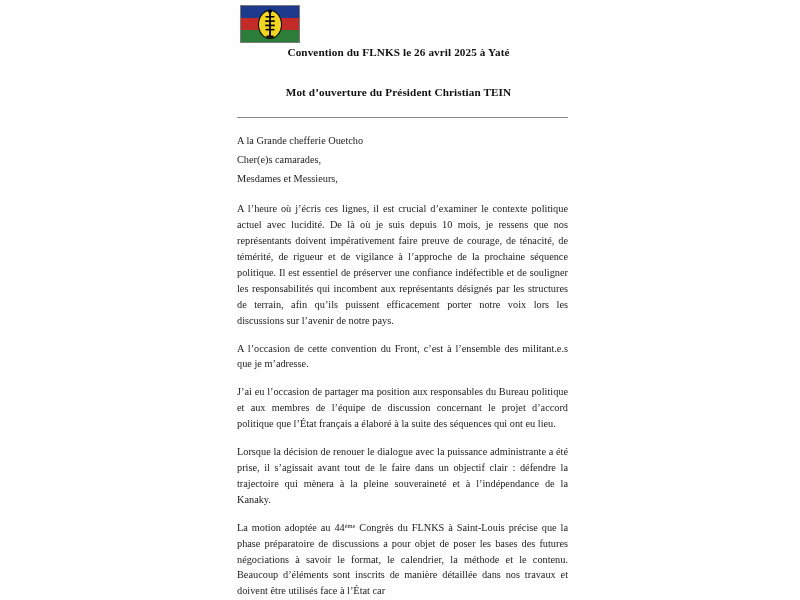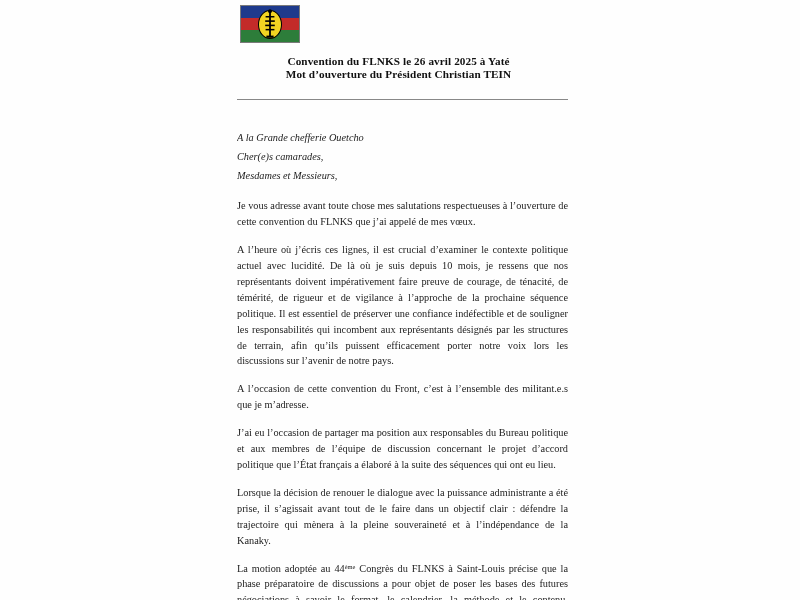--- a/index.html
+++ b/index.html
@@ -80,35 +80,34 @@
   }
 
   
   .doc-title {
     text-align: center;
     font-weight: bold;
     font-size: 11.2px;
     letter-spacing: 0.1px;
     color: #111;
   }
-  #title-main  { margin: 12px 8px 0 0; }
-  #title-sub   { margin: 1px 8px 0 0; }
+  #title-main  { margin: 3px 8px 0 0; }
+  #title-sub   { margin: 28px 8px 0 0; }
 
   
   .divider {
     margin: 19px 0 0 0;
     border: 0;
     border-top: 1px solid #888;
     width: 331px;
   }
 
   
   #salutations {
-    margin-top: 28px;
-    font-style: italic;
+    margin-top: 13px;
   }
   .salutation-line {
     font-size: 10.3px;
     line-height: 19.1px;
     color: #222;
     white-space: nowrap;
   }
 
   
   #body-paragraphs {
@@ -163,21 +162,20 @@
 
     <hr class="divider">
 
     <div id="salutations">
       <div class="salutation-line">A la Grande chefferie Ouetcho</div>
       <div class="salutation-line">Cher(e)s camarades,</div>
       <div class="salutation-line">Mesdames et Messieurs,</div>
     </div>
 
     <div id="body-paragraphs">
-      <p class="paragraph">Je vous adresse avant toute chose mes salutations respectueuses à l’ouverture de cette convention du FLNKS que j’ai appelé de mes vœux.</p>
       <p class="paragraph">A l’heure où j’écris ces lignes, il est crucial d’examiner le contexte politique actuel avec lucidité. De là où je suis depuis 10 mois, je ressens que nos représentants doivent impérativement faire preuve de courage, de ténacité, de témérité, de rigueur et de vigilance à l’approche de la prochaine séquence politique. Il est essentiel de préserver une confiance indéfectible et de souligner les responsabilités qui incombent aux représentants désignés par les structures de terrain, afin qu’ils puissent efficacement porter notre voix lors les discussions sur l’avenir de notre pays.</p>
       <p class="paragraph">A l’occasion de cette convention du Front, c’est à l’ensemble des militant.e.s que je m’adresse.</p>
       <p class="paragraph">J’ai eu l’occasion de partager ma position aux responsables du Bureau politique et aux membres de l’équipe de discussion concernant le projet d’accord politique que l’État français a élaboré à la suite des séquences qui ont eu lieu.</p>
       <p class="paragraph">Lorsque la décision de renouer le dialogue avec la puissance administrante a été prise, il s’agissait avant tout de le faire dans un objectif clair : défendre la trajectoire qui mènera à la pleine souveraineté et à l’indépendance de la Kanaky.</p>
       <p class="paragraph"><span>La motion adoptée au 44</span><sup>ème</sup><span> Congrès du FLNKS à Saint-Louis précise que la phase préparatoire de discussions a pour objet de poser les bases des futures négociations à savoir le format, le calendrier, la méthode et le contenu. Beaucoup d’éléments sont inscrits de manière détaillée dans nos travaux et doivent être utilisés face à l’État car</span></p>
     </div>
 
   </div>
 </div>
 

